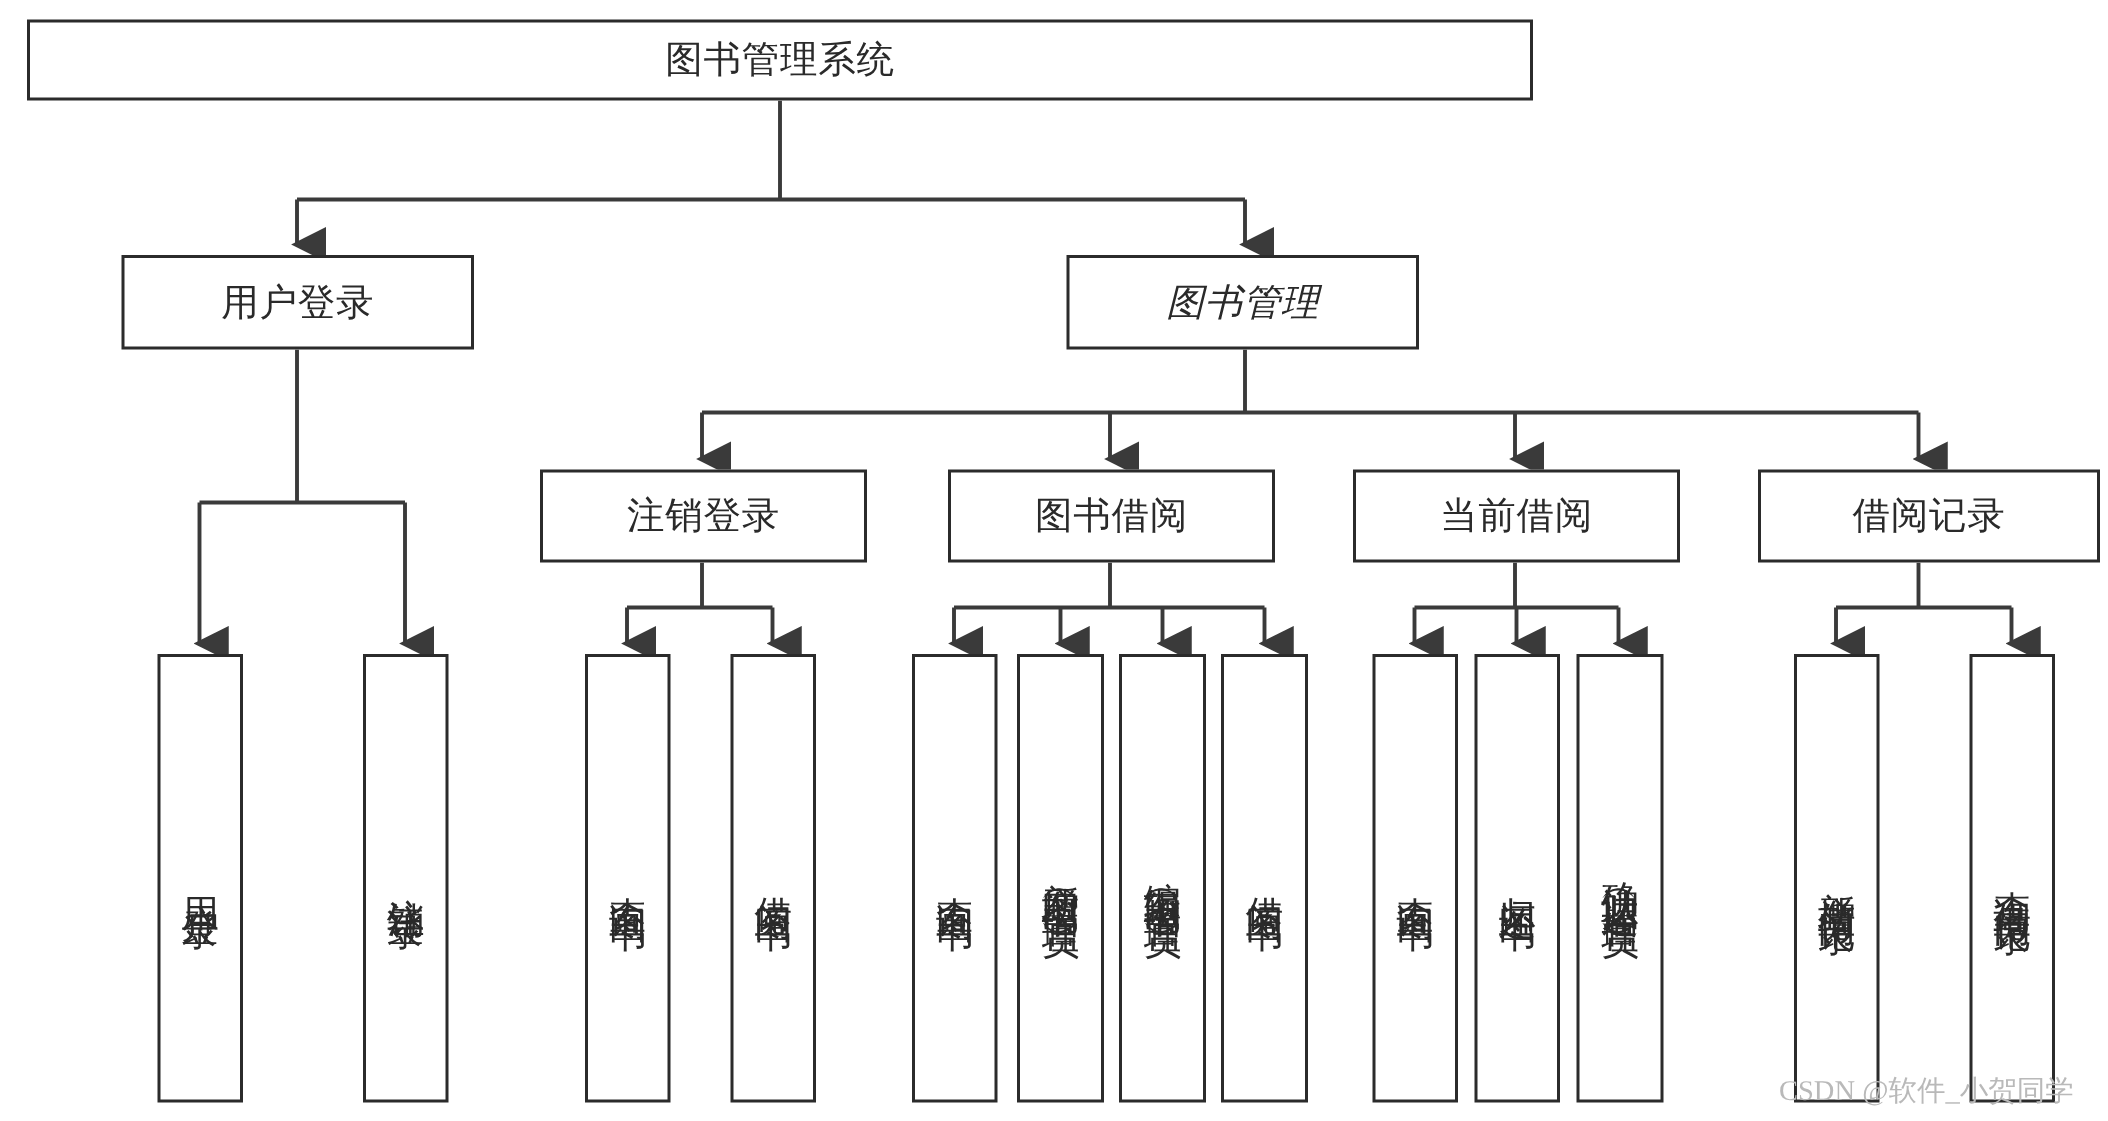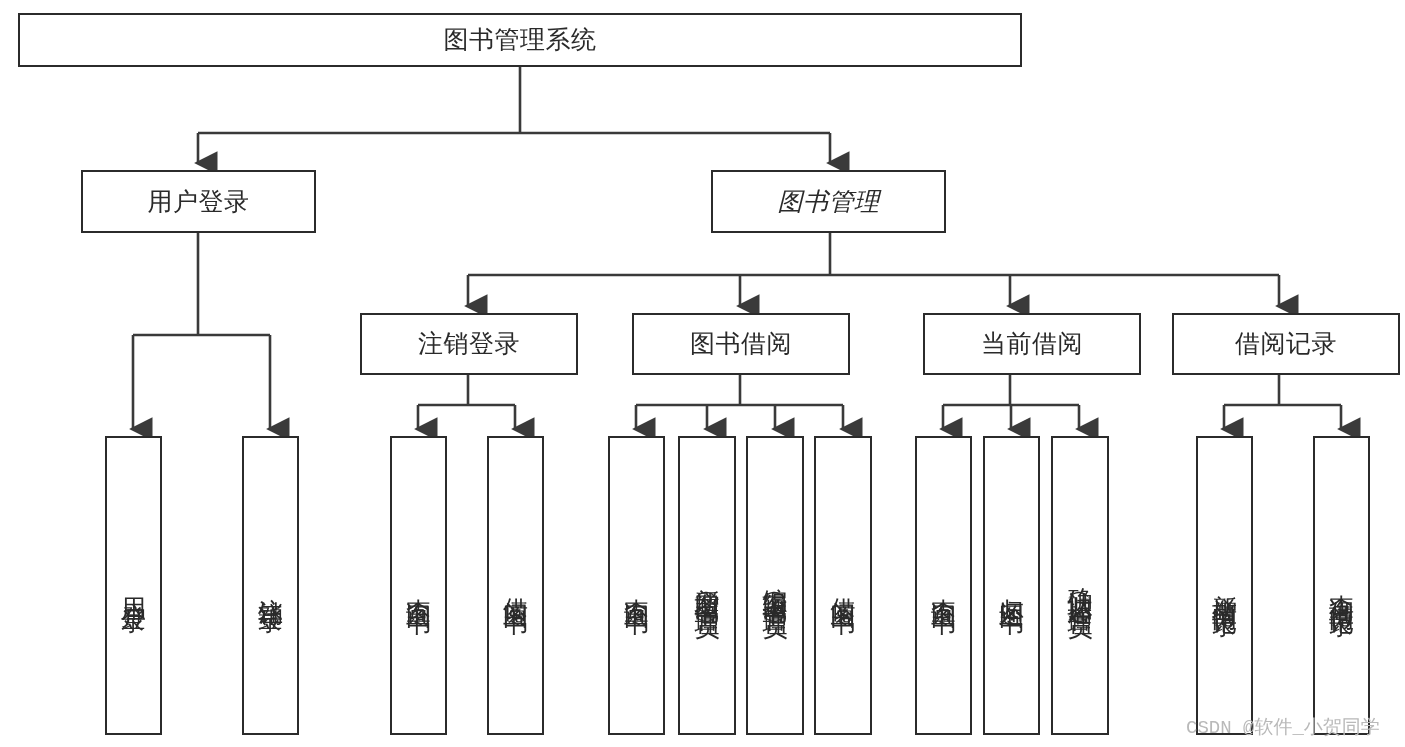--- a/index.html
+++ b/index.html
@@ -60,21 +60,21 @@
     text-orientation: upright;
     white-space: nowrap;
   }
   .watermark {
     position: absolute;
     left: 1186px;
     top: 714px;
     font-size: 19px;
     color: #b9b9b9;
     white-space: nowrap;
-    font-family: Liberation Mono, monospace;
+    font-family: Liberation Serif, serif;
   }
 </style>
 </head>
 <body>
 
 <div id="canvas">
 
   <svg class="edges" viewBox="0 0 1405 747" xmlns="http://www.w3.org/2000/svg">
     <defs>
       <marker id="arrow" viewBox="0 0 12 12" refX="6" refY="10" markerWidth="9" markerHeight="9" orient="auto-start-reverse">
@@ -136,21 +136,21 @@
   <div class="node h" style="left:711px; top:170px; width:235px; height:63px;font-style:italic;">
     <span class="label">图书管理</span>
   </div>
 
   <div class="node h" style="left:360px; top:313px; width:218px; height:62px;">
     <span class="label">注销登录</span>
   </div>
   <div class="node h" style="left:632px; top:313px; width:218px; height:62px;">
     <span class="label">图书借阅</span>
   </div>
-  <div class="node h" style="left:902px; top:313px; width:218px; height:62px;margin-left:21px;">
+  <div class="node h" style="left:902px; top:313px; width:218px; height:62px;">
     <span class="label">当前借阅</span>
   </div>
   <div class="node h" style="left:1172px; top:313px; width:228px; height:62px;">
     <span class="label">借阅记录</span>
   </div>
 
   <div class="node v" style="left:105px; top:436px; width:57px; height:299px;">
     <span class="label">用户登录</span>
   </div>
   <div class="node v" style="left:242px; top:436px; width:57px; height:299px;">

